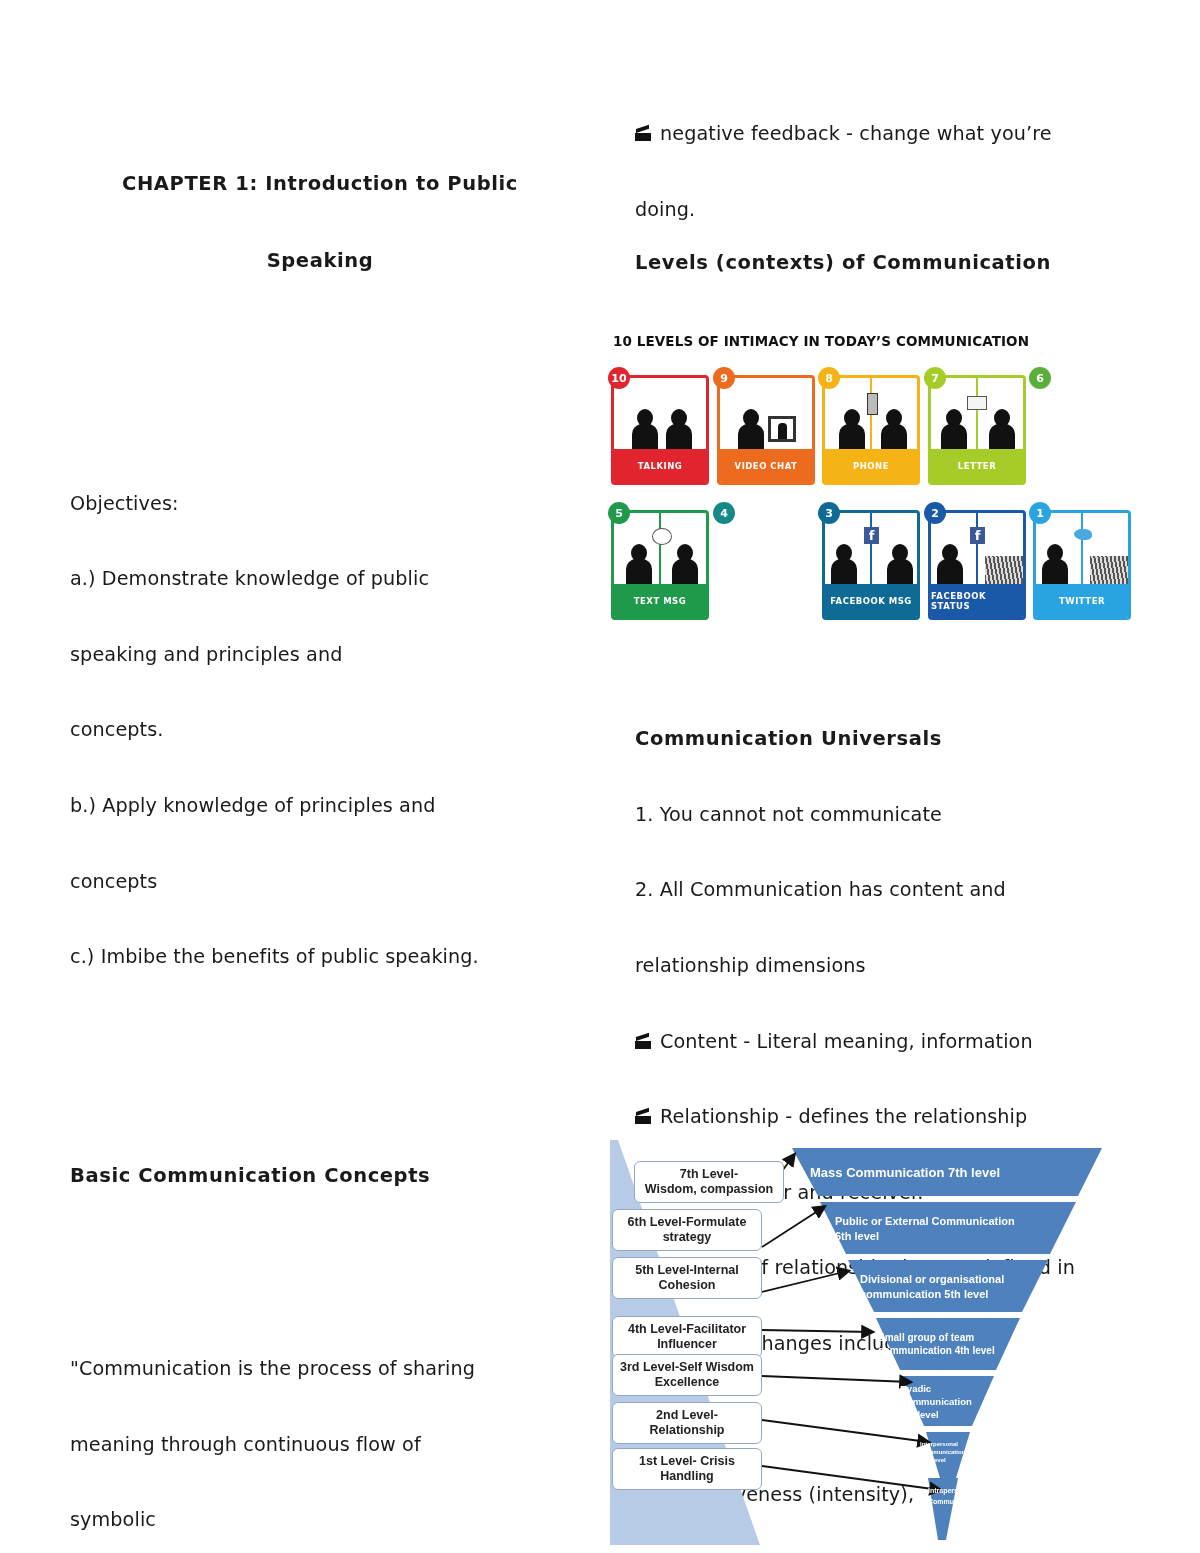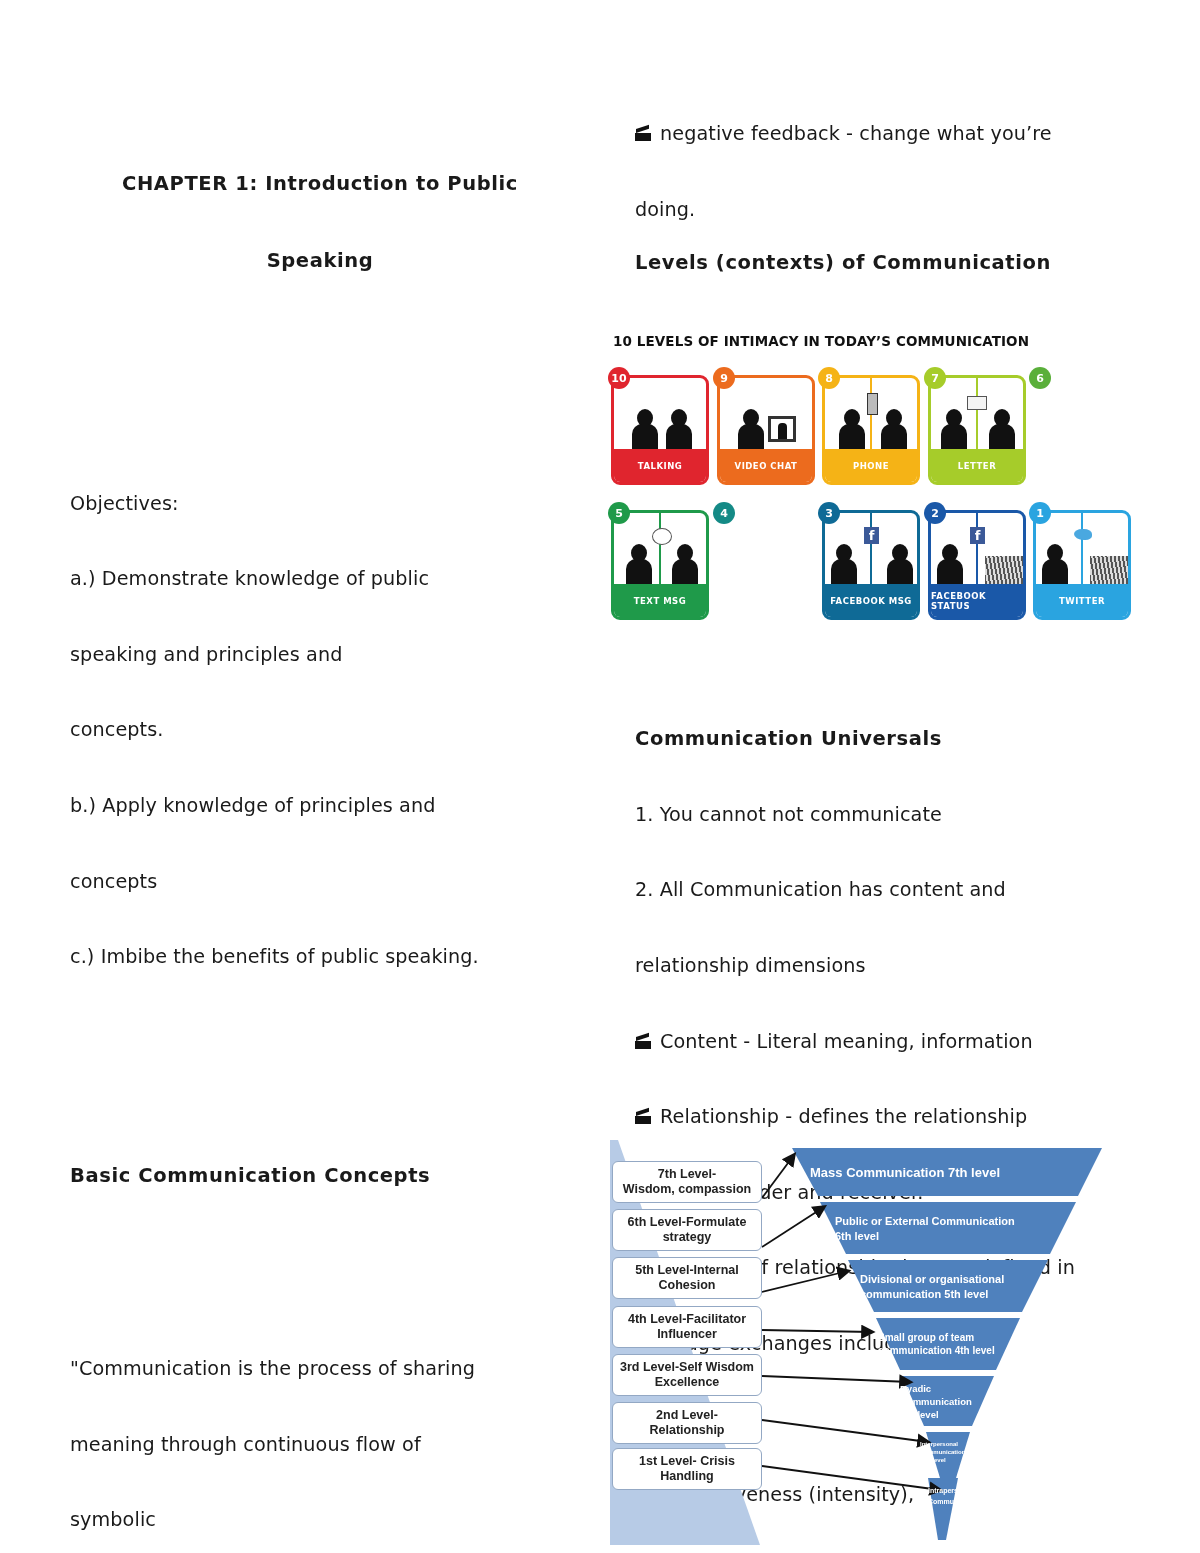--- a/index.html
+++ b/index.html
@@ -12,21 +12,21 @@
   .title { font-weight: bold; font-size: 19.5px; line-height: 25.5px; text-align: center; letter-spacing: 0.6px; padding-top: 2px; }
   .heading { font-weight: bold; font-size: 19.5px; letter-spacing: 0.6px; line-height: 25px; }
   .line { display: block; min-height: 25.2px; }
   .bullet { display: inline-block; width: 16px; height: 13px; position: relative; margin-right: 9px; vertical-align: -1px; }
   .bullet::before { content: ""; position: absolute; left: 0; bottom: 0; width: 16px; height: 8px; background: #111; }
   .bullet::after { content: ""; position: absolute; left: 1px; top: 1px; width: 13px; height: 4px; background: #111; transform: skewY(-18deg); transform-origin: left bottom; }
 
   
   .intimacy { position: absolute; left: 608px; top: 330px; width: 530px; height: 295px; }
   .intimacy-title { position: absolute; left: 5px; top: 3px; font-family: "DejaVu Sans", sans-serif; font-weight: bold; font-size: 13.5px; letter-spacing: 0.1px; color: #111; }
-  .tile { position: absolute; width: 98px; height: 110px; border: 3px solid; border-radius: 9px; box-sizing: border-box; background: #fff; overflow: hidden; }
+  .tile { position: absolute; width: 98px; height: 110px; border: 3px solid; border-radius: 4px; box-sizing: border-box; background: #fff; overflow: hidden; }
   .tile .band { position: absolute; left: 0; right: 0; bottom: 0; height: 33px; display: flex; align-items: center; justify-content: center; color: #fff; font-weight: bold; font-size: 8.5px; letter-spacing: 0.5px; }
   .tile .divider { position: absolute; left: 49%; top: 0; bottom: 33px; width: 2px; }
   .badge { position: absolute; width: 22px; height: 22px; border-radius: 50%; color: #fff; font-size: 11px; font-weight: bold; display: flex; align-items: center; justify-content: center; }
   .person { position: absolute; bottom: 33px; width: 26px; height: 40px; }
   .person .head { position: absolute; left: 5px; top: 0; width: 16px; height: 18px; background: #111; border-radius: 50%; }
   .person .body { position: absolute; left: 0; top: 15px; width: 26px; height: 25px; background: #111; border-radius: 10px 10px 0 0; }
   .icon-sm { position: absolute; }
 
   
   .funnel-wrap { position: absolute; left: 610px; top: 1140px; width: 500px; height: 405px; }
@@ -242,27 +242,27 @@
     </defs>
     <line x1="152" y1="58" x2="184" y2="15" stroke="#111" stroke-width="1.8" marker-end="url(#ah)"></line>
     <line x1="152" y1="107" x2="214" y2="67" stroke="#111" stroke-width="1.8" marker-end="url(#ah)"></line>
     <line x1="152" y1="152" x2="238" y2="131" stroke="#111" stroke-width="1.8" marker-end="url(#ah)"></line>
     <line x1="152" y1="190" x2="262" y2="192" stroke="#111" stroke-width="1.8" marker-end="url(#ah)"></line>
     <line x1="152" y1="236" x2="300" y2="242" stroke="#111" stroke-width="1.8" marker-end="url(#ah)"></line>
     <line x1="152" y1="280" x2="318" y2="302" stroke="#111" stroke-width="1.8" marker-end="url(#ah)"></line>
     <line x1="152" y1="326" x2="330" y2="350" stroke="#111" stroke-width="1.8" marker-end="url(#ah)"></line>
   </svg>
 
-  <div class="lvl-box" style="top:21px; white-space:pre-line;">7th Level-
+  <div class="lvl-box" style="top:21px; white-space:pre-line;margin-left:22px;">7th Level-
 Wisdom, compassion</div>
   <div class="lvl-box" style="top:69px; white-space:pre-line;">6th Level-Formulate
 strategy</div>
   <div class="lvl-box" style="top:117px; white-space:pre-line;">5th Level-Internal
 Cohesion</div>
-  <div class="lvl-box" style="top:166px; white-space:pre-line;">4th Level-Facilitator
+  <div class="lvl-box" style="top:176px; white-space:pre-line;">4th Level-Facilitator
 Influencer</div>
   <div class="lvl-box" style="top:214px; white-space:pre-line;">3rd Level-Self Wisdom
 Excellence</div>
   <div class="lvl-box" style="top:262px; white-space:pre-line;">2nd Level-
 Relationship</div>
   <div class="lvl-box" style="top:308px; white-space:pre-line;">1st Level- Crisis
 Handling</div>
 
   <div class="seg-label" style="left:200px; top:25px; width:275px; font-size:13px; white-space:pre-line;">Mass Communication 7th level</div>
   <div class="seg-label" style="left:225px; top:74px; width:225px; font-size:11px; line-height:15px; white-space:pre-line;">Public or External Communication

